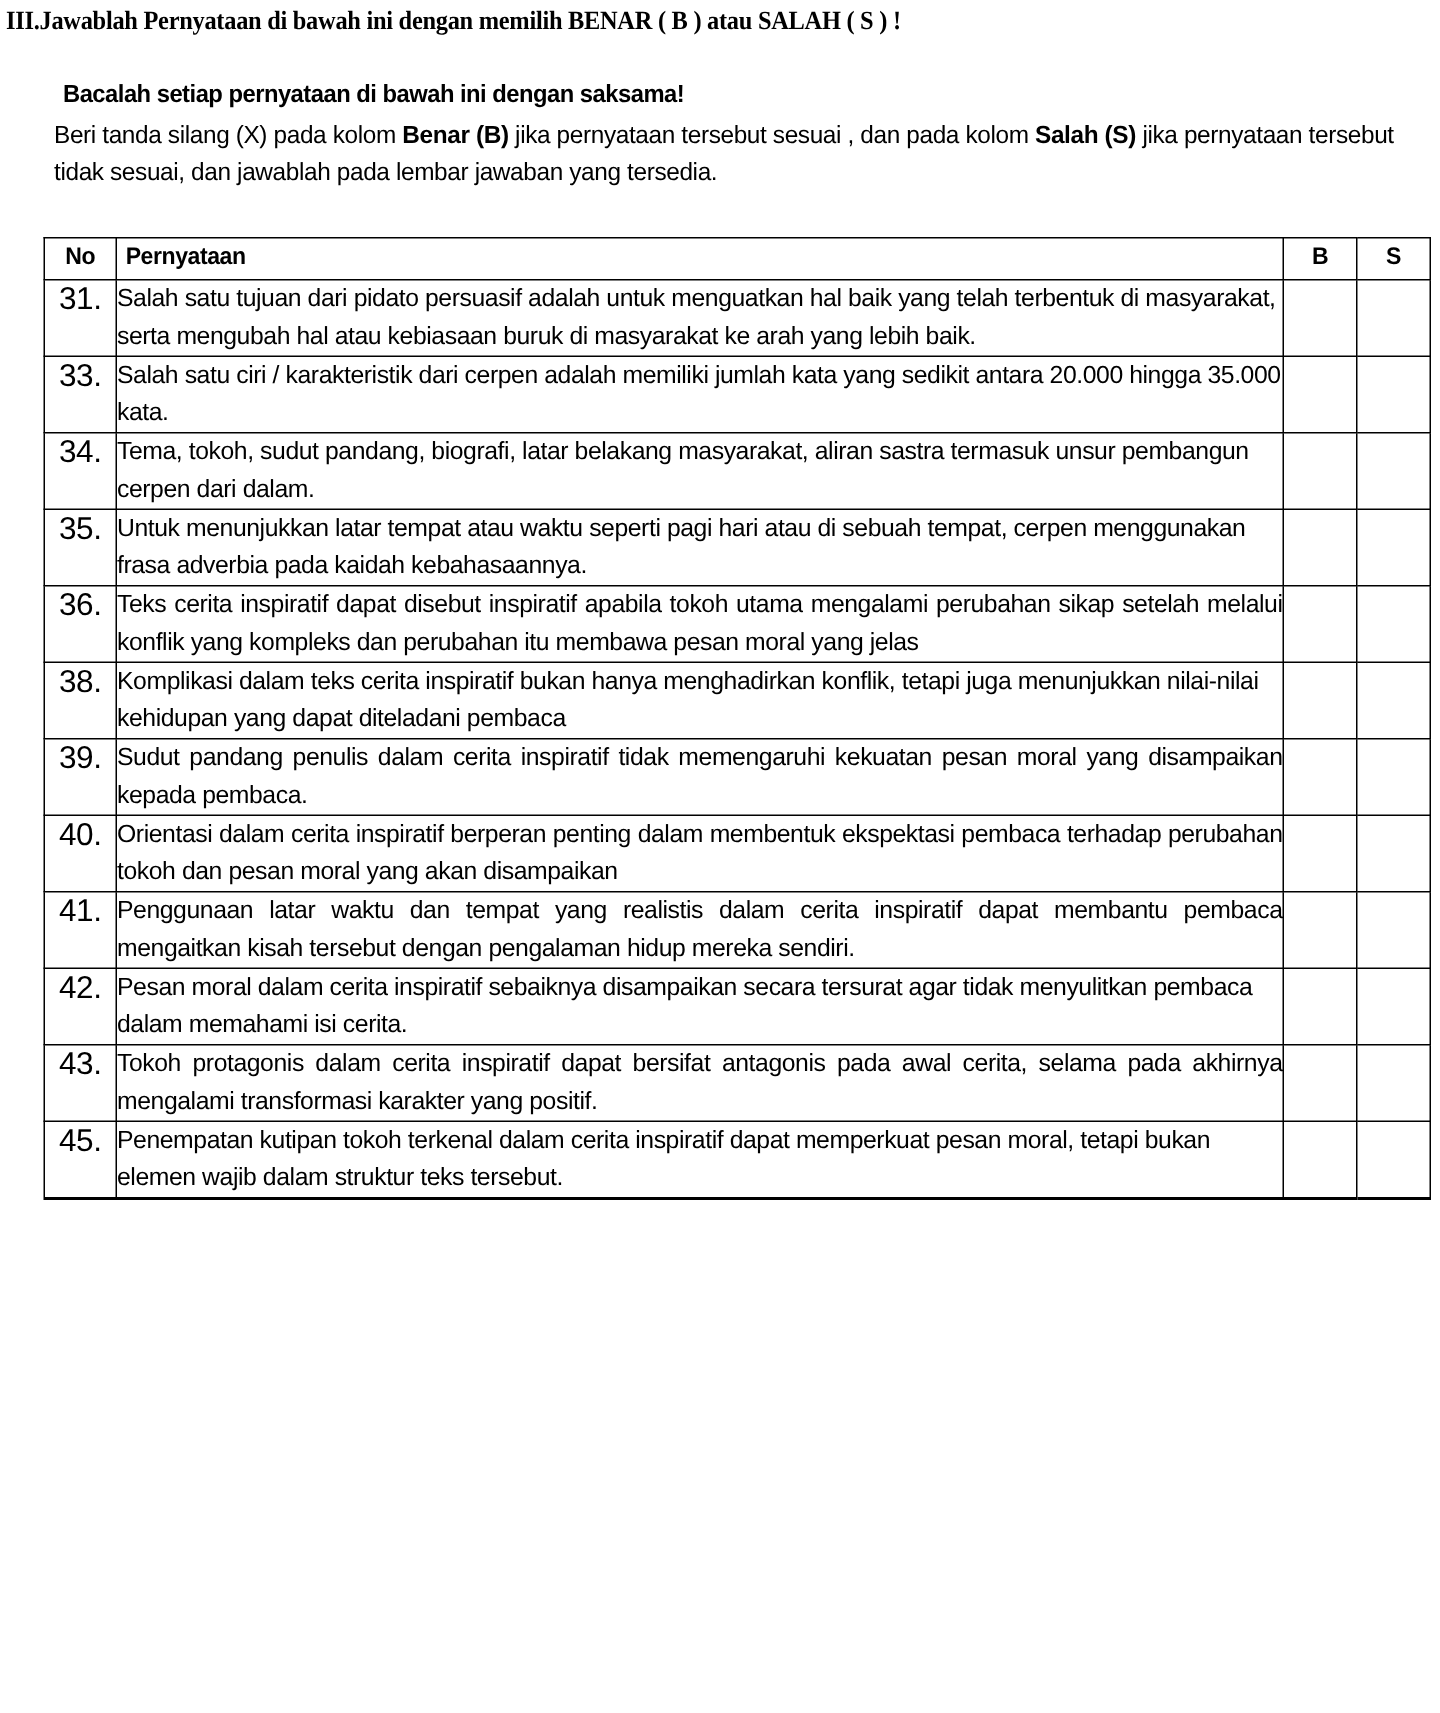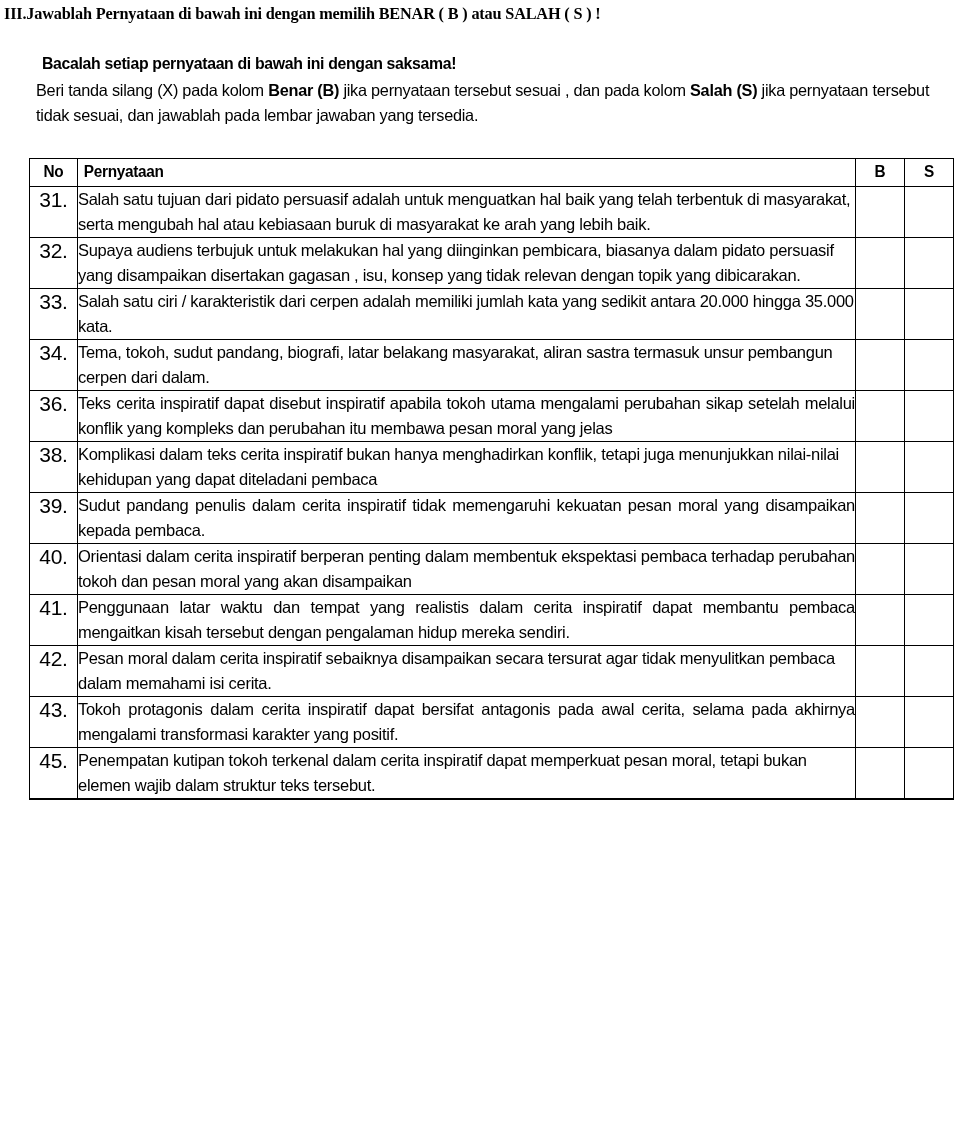--- a/index.html
+++ b/index.html
@@ -153,34 +153,34 @@
       </tr>
     </thead>
     <tbody id="rows-body">
         <tr>
           <td class="cell-no">31.</td>
           <td class="cell-stm leftal">Salah satu tujuan dari pidato persuasif adalah untuk menguatkan hal baik yang telah terbentuk di masyarakat, serta mengubah hal atau kebiasaan buruk di masyarakat ke arah yang lebih baik.</td>
           <td class="cell-mark"></td>
           <td class="cell-mark"></td>
         </tr>
         <tr>
-          <td class="cell-no">32.</td>
-          <td class="cell-stm leftal">Supaya audiens terbujuk untuk melakukan hal yang diinginkan pembicara, biasanya dalam pidato persuasif yang disampaikan disertakan gagasan , isu, konsep yang tidak relevan dengan topik yang dibicarakan.</td>
-          <td class="cell-mark"></td>
-          <td class="cell-mark"></td>
-        </tr>
-        <tr>
           <td class="cell-no">33.</td>
           <td class="cell-stm leftal">Salah satu ciri / karakteristik dari cerpen adalah memiliki jumlah kata yang sedikit antara 20.000 hingga 35.000 kata.</td>
           <td class="cell-mark"></td>
           <td class="cell-mark"></td>
         </tr>
         <tr>
           <td class="cell-no">34.</td>
           <td class="cell-stm leftal">Tema, tokoh, sudut pandang, biografi, latar belakang masyarakat, aliran sastra termasuk unsur pembangun cerpen dari dalam.</td>
+          <td class="cell-mark"></td>
+          <td class="cell-mark"></td>
+        </tr>
+        <tr>
+          <td class="cell-no">35.</td>
+          <td class="cell-stm leftal">Untuk menunjukkan latar tempat atau waktu seperti pagi hari atau di sebuah tempat, cerpen menggunakan frasa adverbia pada kaidah kebahasaannya.</td>
           <td class="cell-mark"></td>
           <td class="cell-mark"></td>
         </tr>
         <tr>
           <td class="cell-no">36.</td>
           <td class="cell-stm justify">Teks cerita inspiratif dapat disebut inspiratif apabila tokoh utama mengalami perubahan sikap setelah melalui konflik yang kompleks dan perubahan itu membawa pesan moral yang jelas</td>
           <td class="cell-mark"></td>
           <td class="cell-mark"></td>
         </tr>
         <tr>

